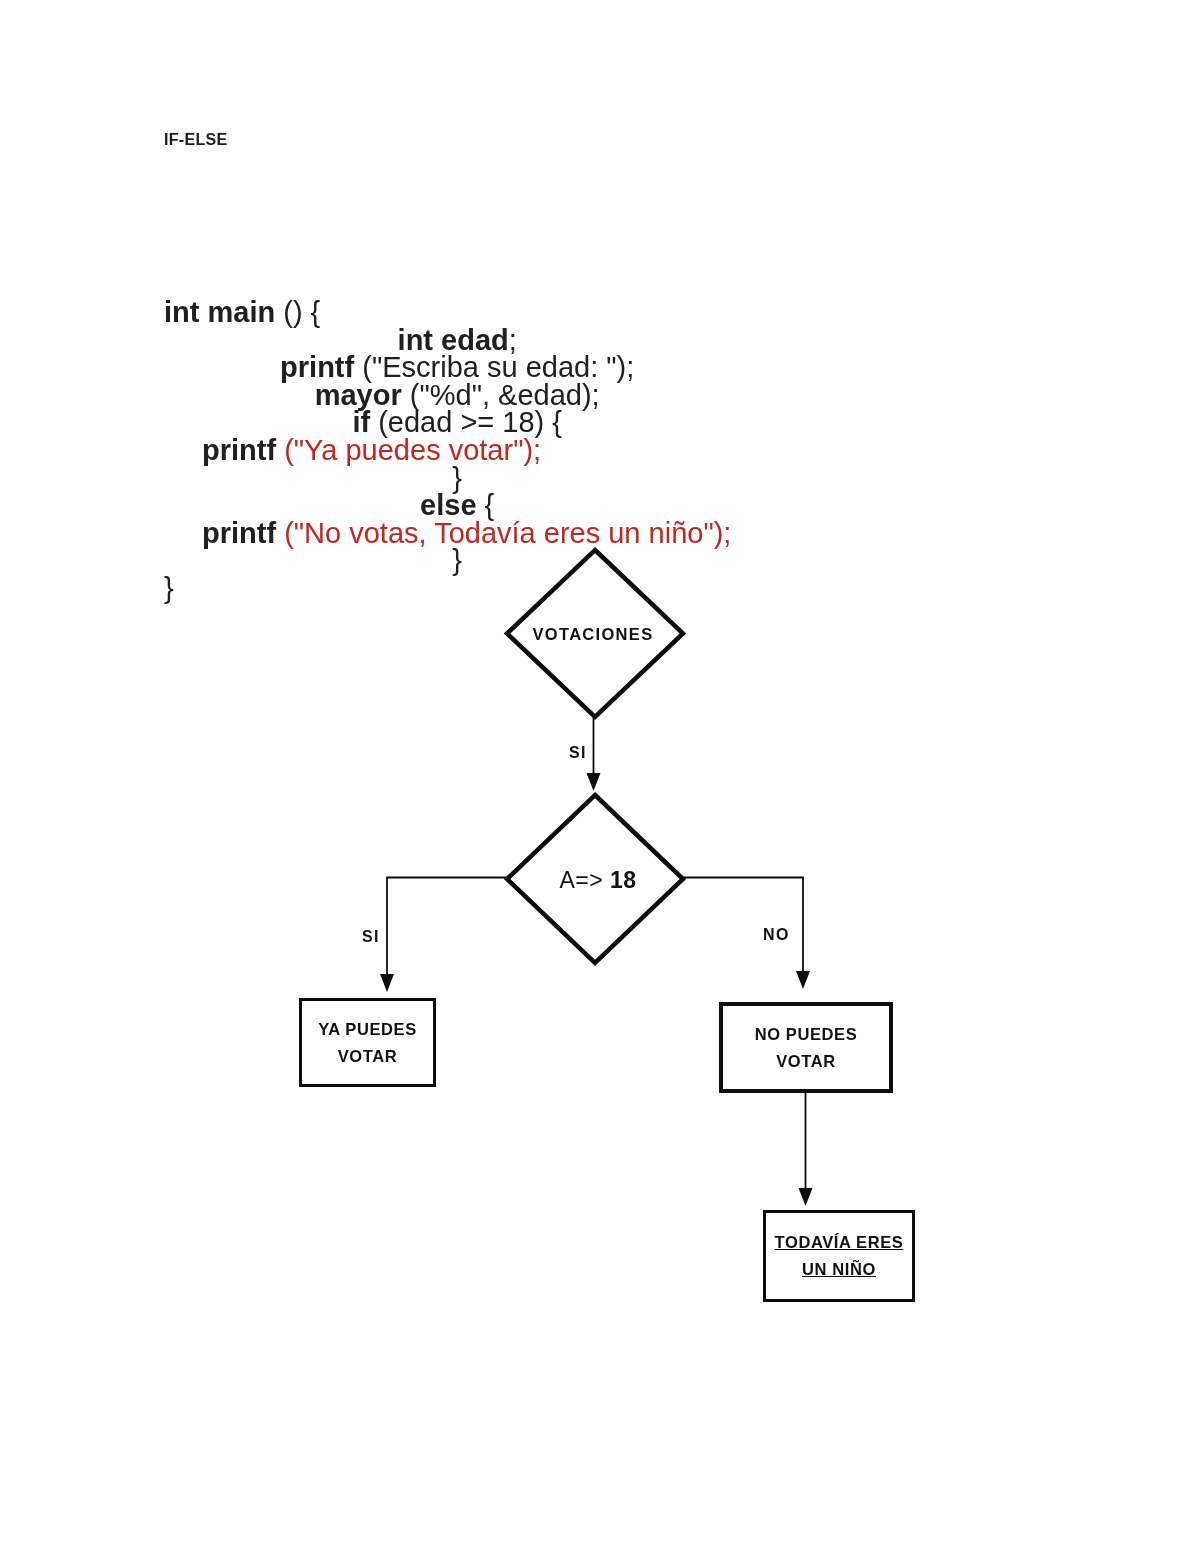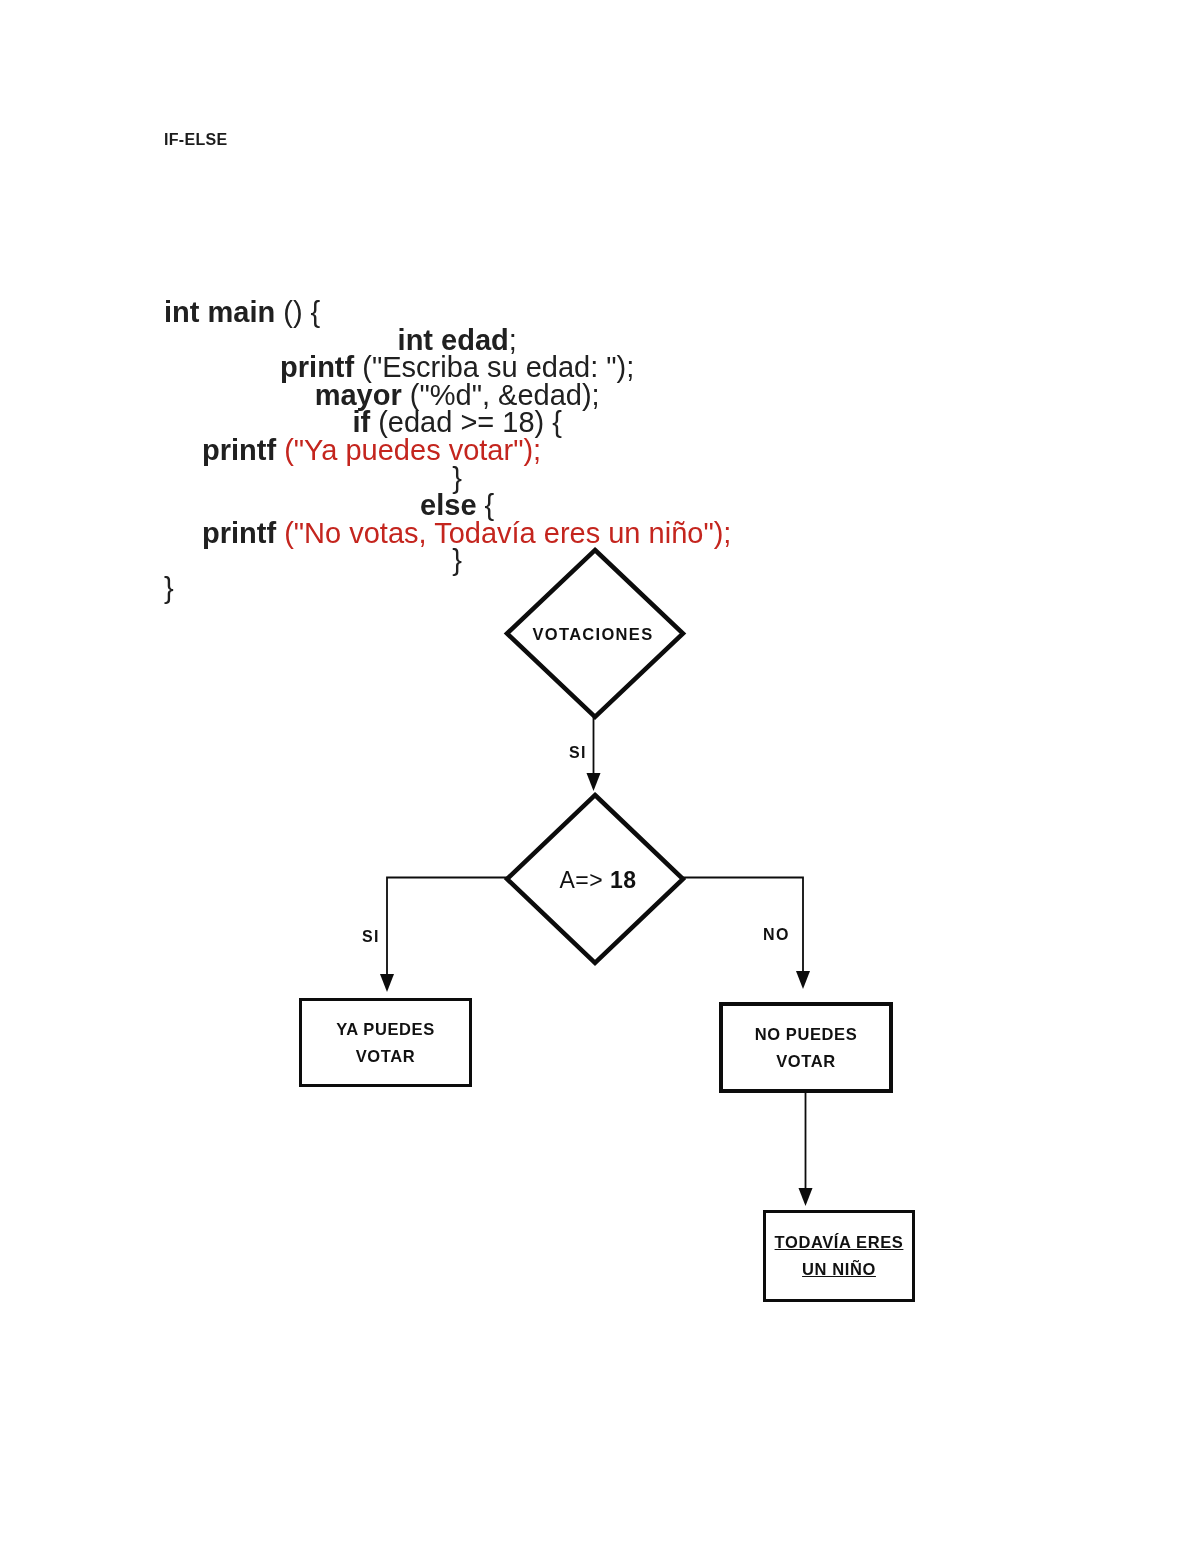--- a/index.html
+++ b/index.html
@@ -24,21 +24,21 @@
   .arrow { fill:#0c0c0c; stroke:none; }
   .dtext1 { font-weight:bold; font-size:16.5px; letter-spacing:1.3px; fill:#111111; }
   .dtext2 { font-size:23px; letter-spacing:0.5px; fill:#111111; }
   .dtext2 .val { font-weight:bold; }
   .etext { font-weight:bold; font-size:16px; letter-spacing:1.5px; fill:#111111; }
 
   .box { position:absolute; background:#ffffff; border:3.5px solid #0c0c0c;
          display:flex; flex-direction:column; align-items:center; justify-content:center;
          text-align:center; font-weight:bold; font-size:16.5px; line-height:27px;
          letter-spacing:0.6px; color:#111111; }
-  .box-yes   { left:299px; top:998px;  width:173px; height:89px; }
+  .box-yes   { left:299px; top:998px;  width:137px; height:89px; }
   .box-no    { left:719px; top:1002px; width:174px; height:91px; border-width:4px; }
   .box-child { left:763px; top:1210px; width:152px; height:92px;text-decoration:underline; }
 </style>
 </head>
 <body>
 
 <div class="page">
 
   <h1 class="title">IF-ELSE</h1>
 

